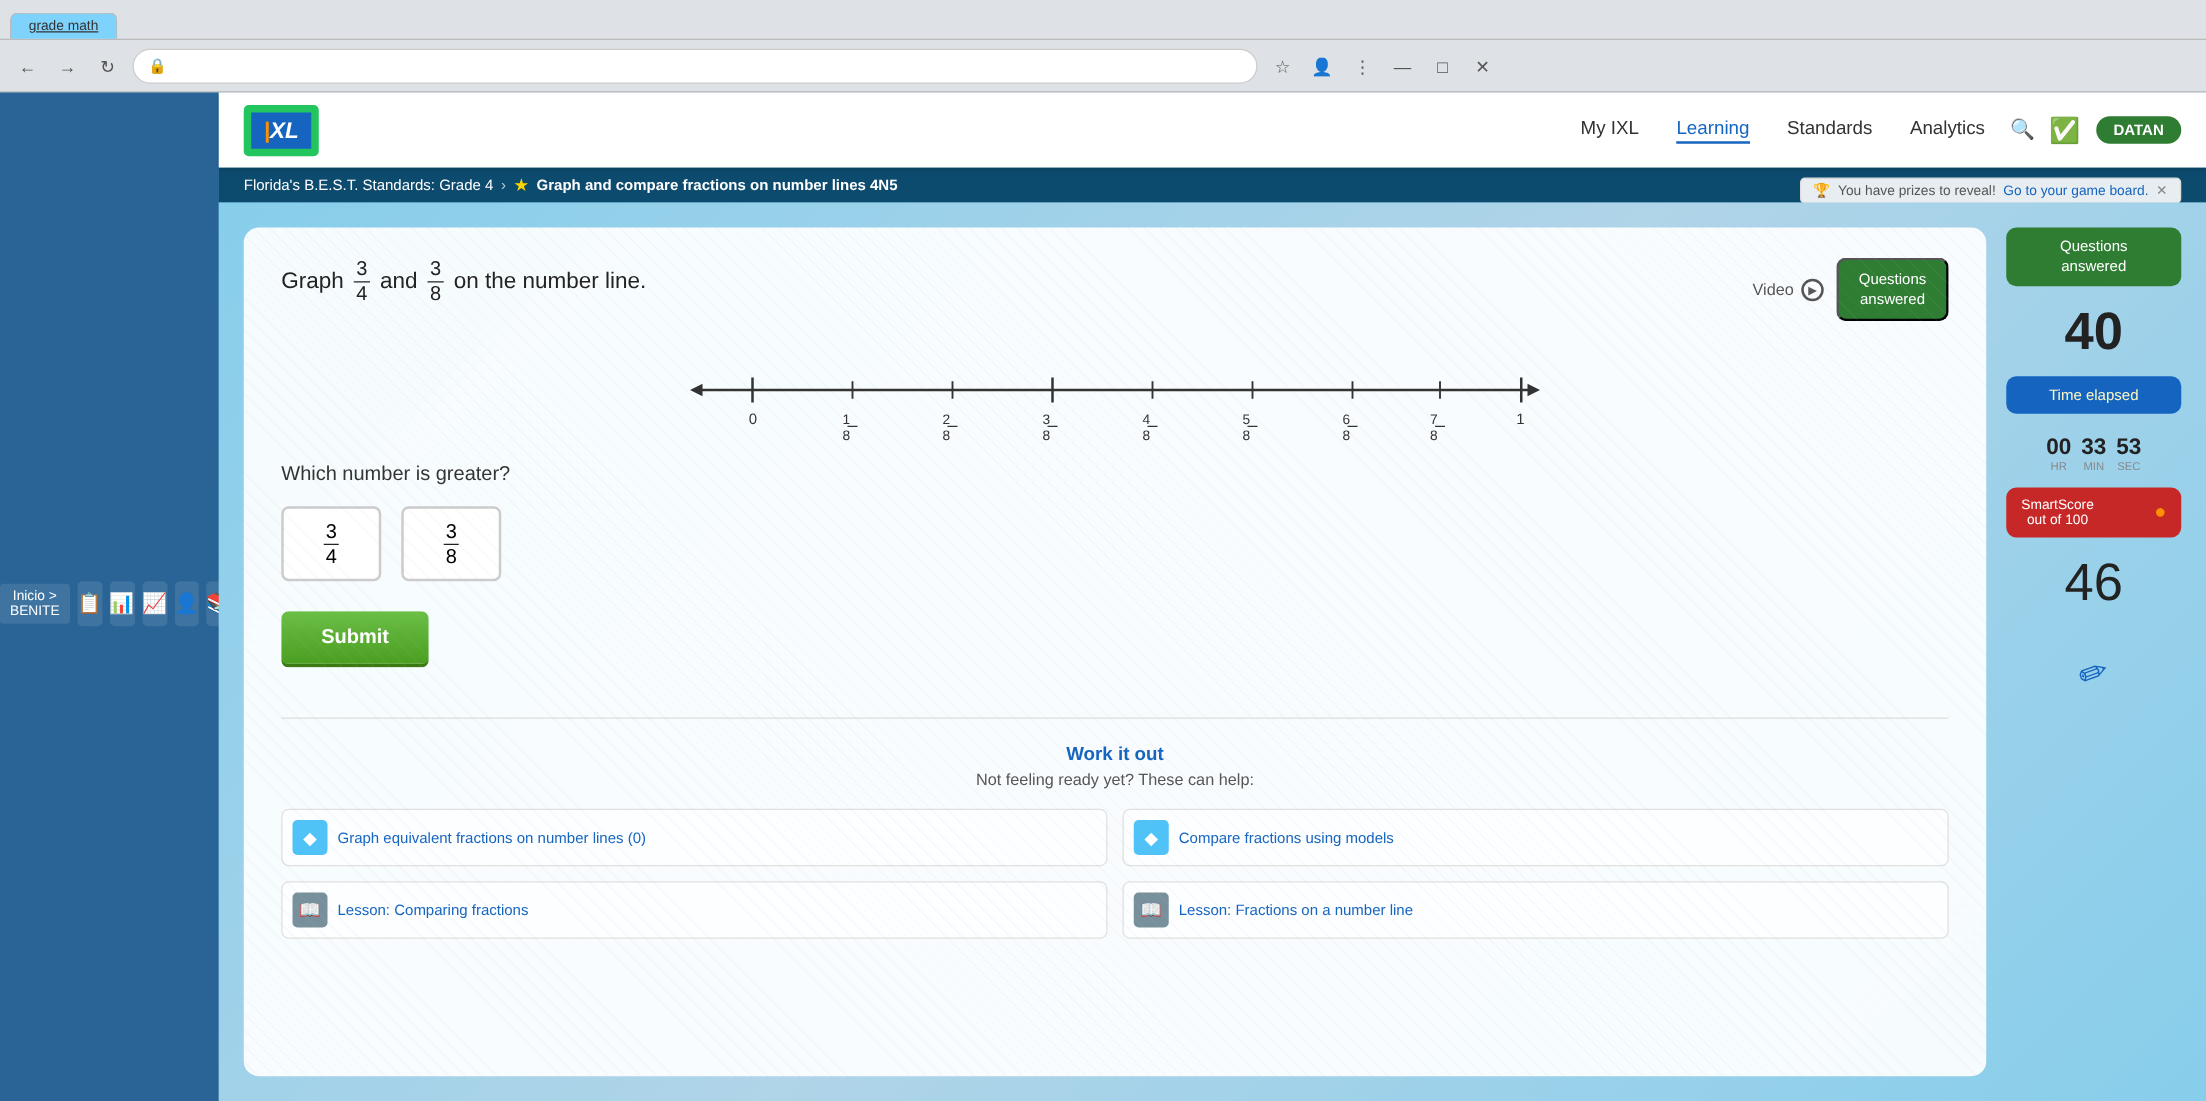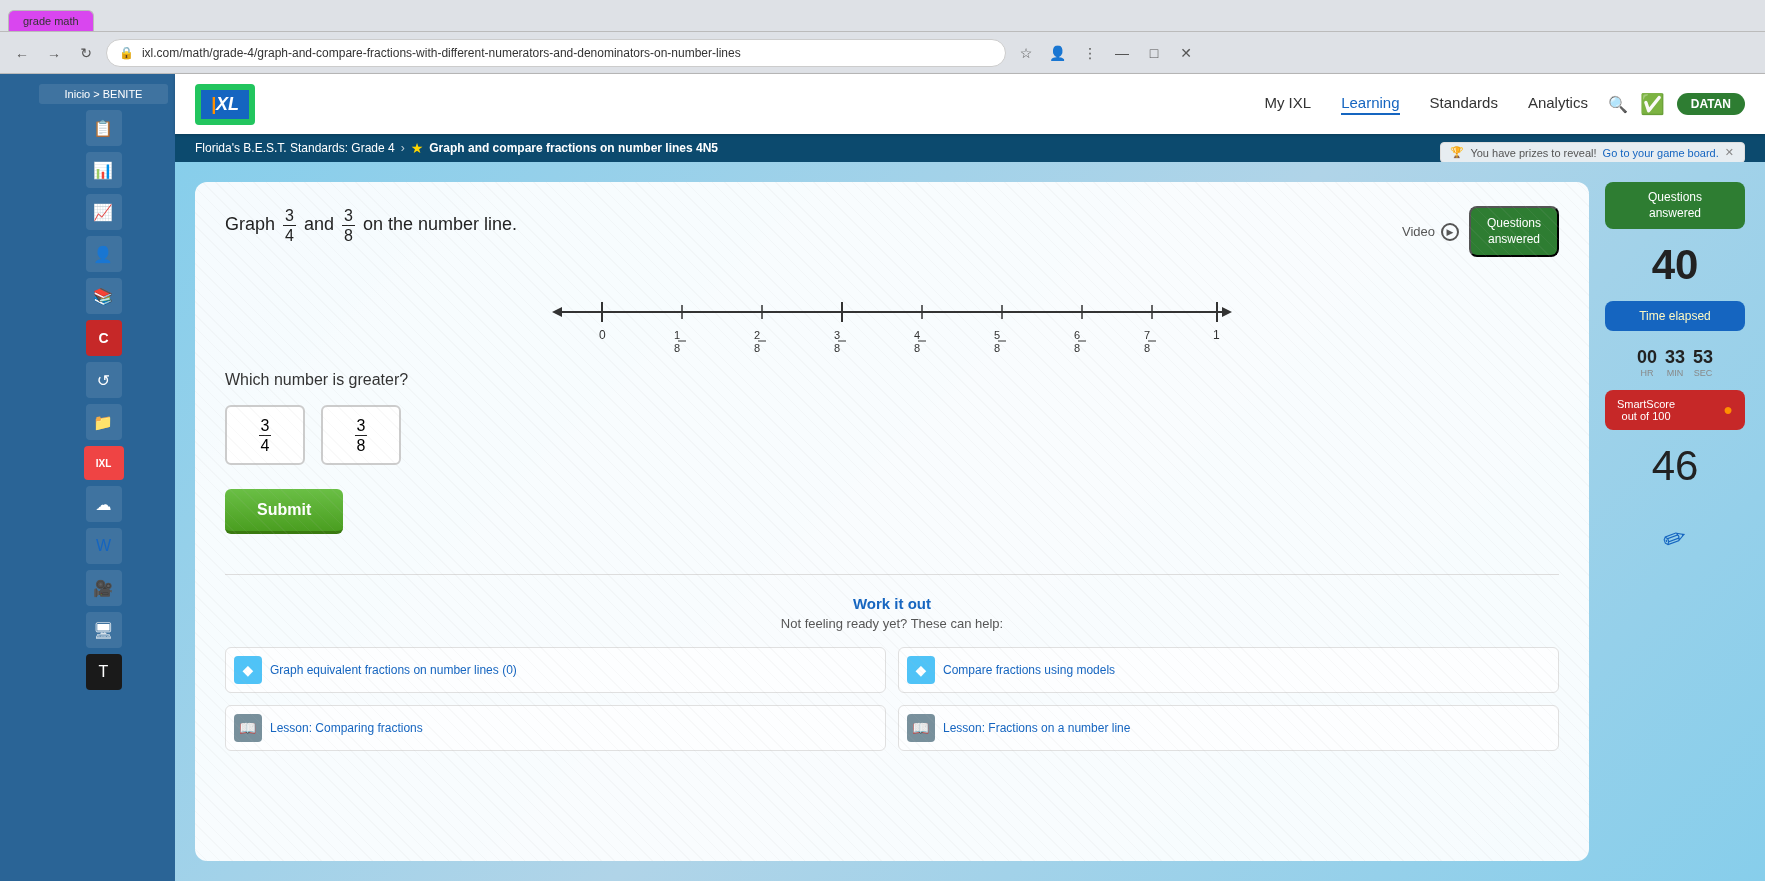--- a/index.html
+++ b/index.html
@@ -35,47 +35,47 @@
     }
     .tab-bar {
       background: #dee1e6;
       height: 32px;
       display: flex;
       align-items: flex-end;
       padding: 0 8px;
       border-bottom: 1px solid #bbb;
     }
     .tab {
-      background: #d946ef;
+      background: #7dd3fc;
       border-radius: 6px 6px 0 0;
       padding: 4px 14px;
       font-size: 11px;
       color: #333;
       border: 1px solid #bbb;
       border-bottom: none;
       max-width: 200px;
       white-space: nowrap;
       overflow: hidden;
       text-overflow: ellipsis;
+      text-decoration: underline;
     }
 
     
     .left-sidebar {
       position: absolute;
       left: 0;
       top: 74px;
       width: 175px;
       height: calc(100% - 74px);
       background: #2a6496;
       display: flex;
-      flex-direction: column;
+      flex-direction: row;
       align-items: center;
       padding-top: 10px;
       gap: 6px;
-      padding-left: 32px;
     }
     .sidebar-top-label {
       color: white;
       font-size: 11px;
       padding: 4px 8px;
       background: rgba(255,255,255,0.1);
       border-radius: 3px;
       width: 90%;
       text-align: center;
     }
@@ -452,21 +452,20 @@
     <span>grade math</span>
   </div>
 </div>
 
 <div class="browser-chrome">
   <div class="browser-nav-btn">←</div>
   <div class="browser-nav-btn">→</div>
   <div class="browser-nav-btn">↻</div>
   <div class="address-bar">
     <span style="color:#555;margin-right:8px;">🔒</span>
-    <span>ixl.com/math/grade-4/graph-and-compare-fractions-with-different-numerators-and-denominators-on-number-lines</span>
   </div>
   <div class="browser-nav-btn">☆</div>
   <div class="browser-nav-btn">👤</div>
   <div class="browser-nav-btn">⋮</div>
   <div class="browser-nav-btn">—</div>
   <div class="browser-nav-btn">□</div>
   <div class="browser-nav-btn">✕</div>
 </div>
 
 <div class="left-sidebar">

